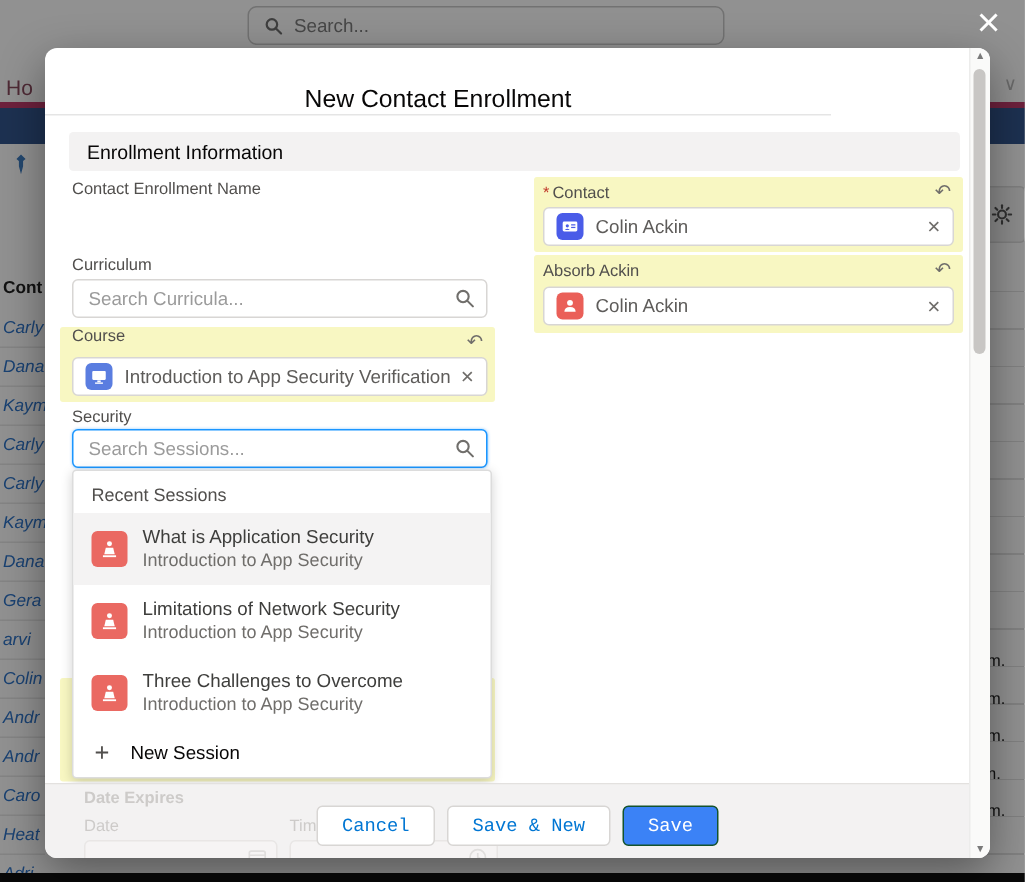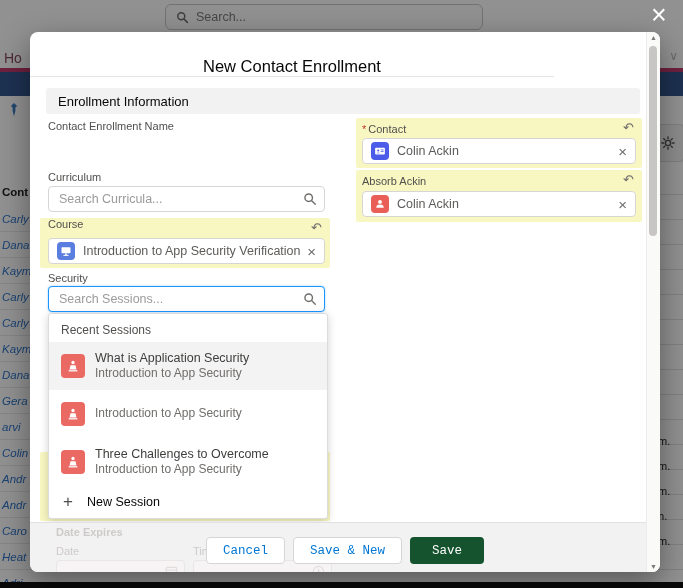--- a/index.html
+++ b/index.html
@@ -75,21 +75,21 @@
   .dd-new-label{font-size:12.5px;color:#080707;}
   
   .m-footer{position:absolute;left:0;top:490px;width:630px;height:50px;background:#f3f2f2;
     border-top:1px solid #e3e1df;border-radius:0 0 8px 8px;overflow:hidden;z-index:7;}
   .ghost{color:#cdcbc9;position:absolute;font-size:11px;}
   .ghost-input{position:absolute;height:22px;border:1px solid #e4e2e0;border-radius:4px;background:#f7f6f5;opacity:0.7;}
   .btn-row{position:absolute;left:0;top:14px;width:100%;display:flex;justify-content:center;gap:8px;}
   .btn{height:27px;padding:0 16px;border-radius:4px;font-size:12.5px;display:flex;align-items:center;
     cursor:pointer;font-family:Liberation Mono, monospace;}
   .btn-neutral{background:#ffffff;border:1px solid #d8d6d4;color:#0176d3;}
-  .btn-brand{background:#14532d;border:6px solid #14532d;color:#ffffff;}
+  .btn-brand{background:#3b82f6;border:1px solid #14532d;color:#ffffff;}
   
   .m-scrollbar{position:absolute;right:0;top:0;width:13px;height:540px;background:#fafaf9;
     border-left:1px solid #ececeb;z-index:9;}
   .sb-arrow{position:absolute;left:0;width:13px;text-align:center;font-size:7px;color:#7a7a7a;}
   .sb-thumb{position:absolute;left:2px;top:14px;width:8px;height:190px;background:#c8c6c4;border-radius:4px;}
 </style>
 </head>
 <body>
 
 <div id="backdrop">
@@ -305,20 +305,21 @@
 
   <div class="dd-item">
     <span class="dd-icon" style="background:#ea6962;">
       <svg width="14" height="14" viewBox="0 0 16 16">
               <circle cx="8" cy="4" r="1.9" fill="#ffffff"></circle>
               <path d="M5.2 7 L10.8 7 L12 12 L4 12 Z" fill="#ffffff"></path>
               <rect x="3" y="12.8" width="10" height="1.4" fill="#ffffff"></rect>
             </svg>
     </span>
     <span class="dd-text">
+      <span class="dd-title">Limitations of Network Security</span>
       <span class="dd-sub">Introduction to App Security</span>
     </span>
   </div>
 
   <div class="dd-item">
     <span class="dd-icon" style="background:#ea6962;">
       <svg width="14" height="14" viewBox="0 0 16 16">
               <circle cx="8" cy="4" r="1.9" fill="#ffffff"></circle>
               <path d="M5.2 7 L10.8 7 L12 12 L4 12 Z" fill="#ffffff"></path>
               <rect x="3" y="12.8" width="10" height="1.4" fill="#ffffff"></rect>

